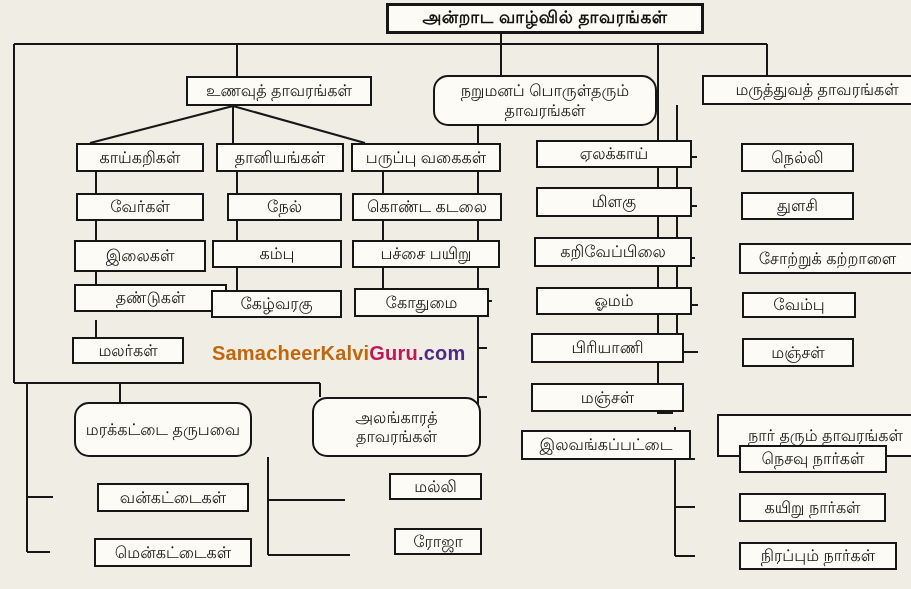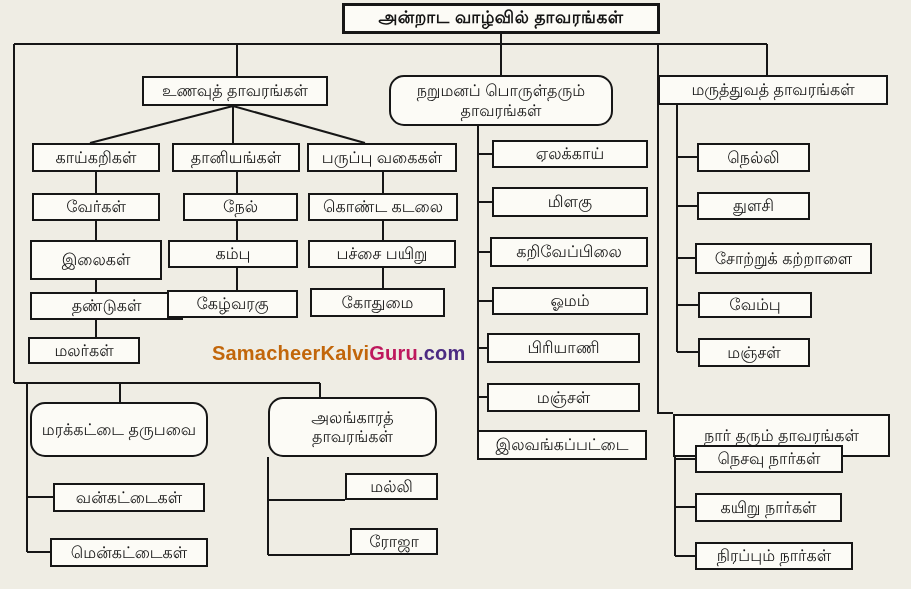--- a/index.html
+++ b/index.html
@@ -9,21 +9,21 @@
     font-family:"Liberation Sans", sans-serif;
     color:#141414;
   }
   svg.wires { position:absolute; left:0; top:0; width:911px; height:589px; }
   svg.wires path { stroke:#161616; stroke-width:2; fill:none; }
   .box {
     position:absolute; box-sizing:border-box;
     background:#fcfbf6; border:2px solid #161616;
     display:flex; align-items:center; justify-content:center;
     text-align:center; font-size:16px; line-height:1.2;
-    white-space:nowrap; padding:0 3px;
+    white-space:nowrap; padding:0 3px;margin-left:44px;
   }
   .box.wrap { white-space:normal;border-radius:15px; }
   .box.title { border-width:3px; font-size:17px; font-weight:bold; letter-spacing:.5px; }
   .box.hdr { font-weight:normal; }
   .watermark {
     position:absolute; left:212px; top:342px;
     font-size:20px; font-weight:bold; letter-spacing:.2px;
   }
 </style>
 </head>
@@ -58,22 +58,22 @@
 
   <div class="box hdr" style="left:142px;top:76px;width:186px;height:30px">உணவுத் தாவரங்கள்</div>
   <div class="box hdr wrap" style="left:389px;top:75px;width:224px;height:51px">நறுமனப் பொருள்தரும் தாவரங்கள்</div>
   <div class="box hdr" style="left:658px;top:75px;width:230px;height:30px">மருத்துவத் தாவரங்கள்</div>
 
   <div class="box" style="left:32px;top:143px;width:128px;height:29px">காய்கறிகள்</div>
   <div class="box" style="left:172px;top:143px;width:128px;height:29px">தானியங்கள்</div>
   <div class="box" style="left:307px;top:143px;width:150px;height:29px">பருப்பு வகைகள்</div>
 
   <div class="box" style="left:32px;top:193px;width:128px;height:28px">வேர்கள்</div>
-  <div class="box" style="left:30px;top:240px;width:132px;height:40px">இலைகள்</div>
-  <div class="box" style="left:30px;top:292px;width:153px;height:28px">தண்டுகள்</div>
+  <div class="box" style="left:30px;top:240px;width:132px;height:32px">இலைகள்</div>
+  <div class="box" style="left:30px;top:284px;width:153px;height:28px">தண்டுகள்</div>
   <div class="box" style="left:183px;top:193px;width:115px;height:28px">நேல்</div>
 
   <div class="box" style="left:28px;top:337px;width:112px;height:27px">மலர்கள்</div>
   <div class="box" style="left:168px;top:240px;width:130px;height:28px">கம்பு</div>
   <div class="box" style="left:167px;top:290px;width:131px;height:28px">கேழ்வரகு</div>
 
   <div class="box" style="left:308px;top:193px;width:150px;height:28px">கொண்ட கடலை</div>
   <div class="box" style="left:308px;top:240px;width:148px;height:28px">பச்சை பயிறு</div>
   <div class="box" style="left:310px;top:288px;width:135px;height:29px">கோதுமை</div>
 

